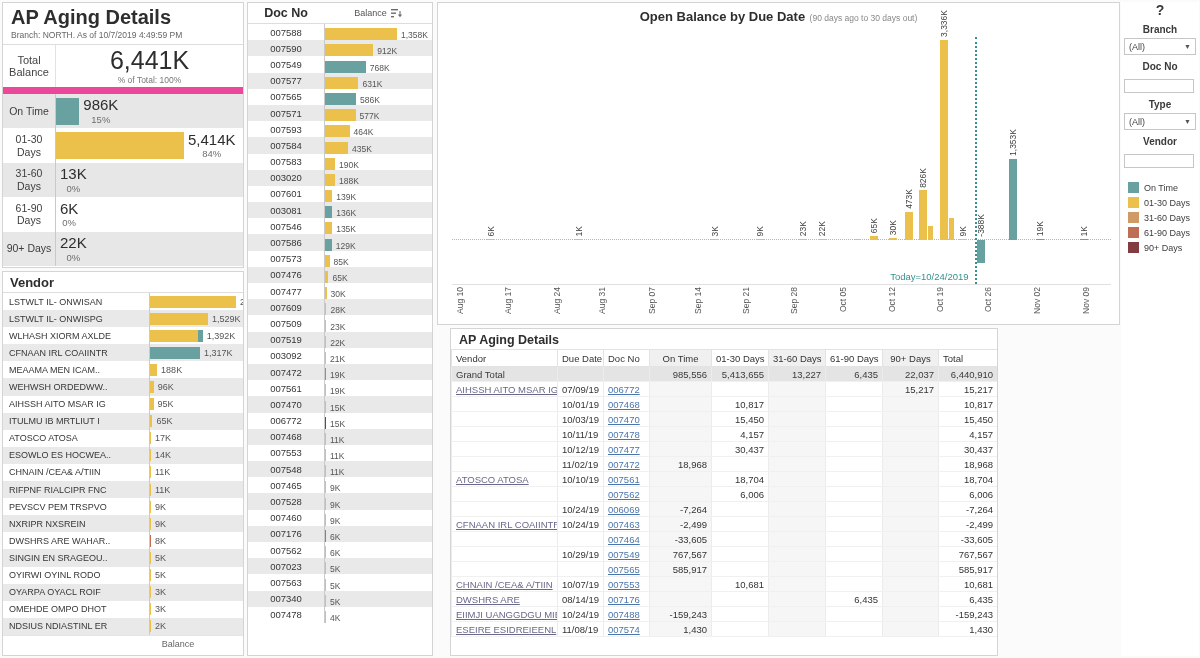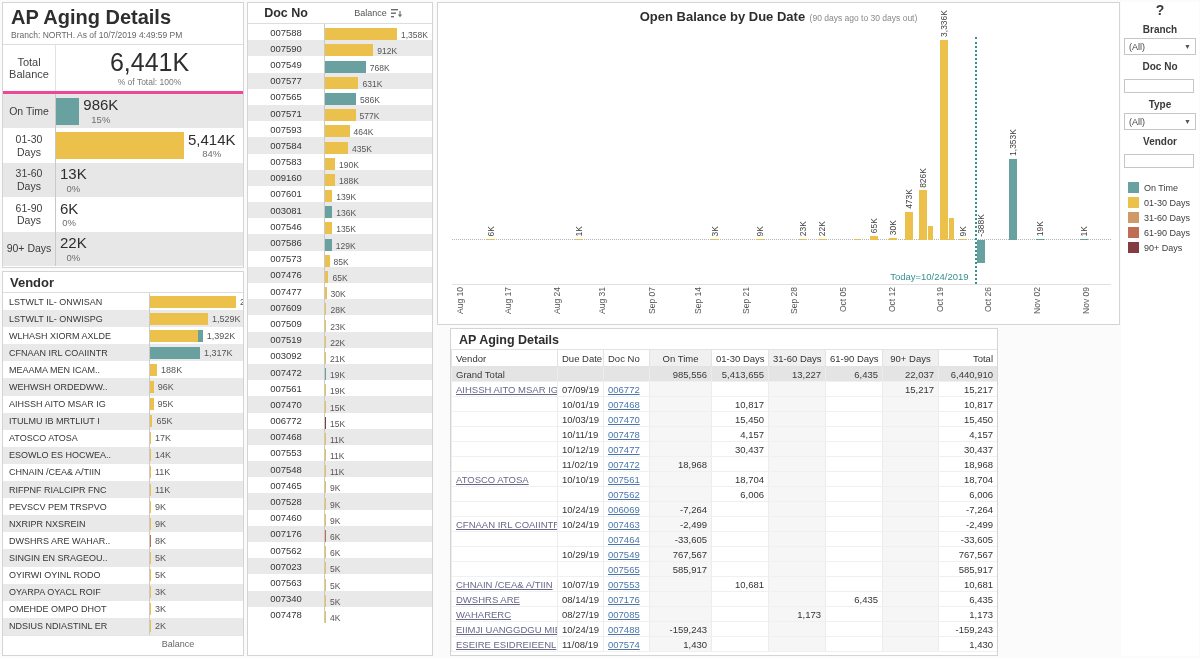--- a/index.html
+++ b/index.html
@@ -4,21 +4,21 @@
 <style>
   html,body{margin:0;padding:0;background:#fbfbfb;font-family:"Liberation Sans",sans-serif;}
   #app{position:relative;width:1200px;height:658px;background:#fbfbfb;overflow:hidden;}
   .panel{position:absolute;background:#fff;border:1px solid #d4d4d4;box-sizing:border-box;overflow:hidden;}
 
   
   #p-summary{left:2px;top:2px;width:242px;height:266px;}
   .lt-title{height:42px;padding:3px 8px 0 8px;border-bottom:1px solid #ddd;box-sizing:border-box;}
   .h1{font-size:20px;font-weight:bold;color:#2e2e2e;letter-spacing:0;}
   .sub{font-size:8.5px;color:#666;margin-top:1px;white-space:nowrap;}
-  .lt-total{display:flex;height:49px;border-bottom:3px solid #ec4899;box-sizing:border-box;}
+  .lt-total{display:flex;height:49px;border-bottom:7px solid #ec4899;box-sizing:border-box;}
   .lt-total-label{width:52px;font-size:11px;color:#444;display:flex;align-items:center;justify-content:center;text-align:center;border-right:1px solid #e2e2e2;}
   .lt-total-main{flex:1;display:flex;flex-direction:column;align-items:center;justify-content:center;}
   .lt-total-value{font-size:25px;color:#2e2e2e;line-height:1;}
   .lt-total-pct{font-size:8.5px;color:#777;margin-top:2px;}
   .bucket-row{display:flex;height:34.4px;align-items:center;}
   .bucket-row:nth-child(odd){background:#e7e7e7;}
   .bucket-label{width:52px;font-size:10.5px;color:#3d3d3d;text-align:center;line-height:1.2;}
   .bucket-track{flex:1;height:100%;border-left:1px solid #c9c9c9;display:flex;align-items:center;}
   .bucket-bar{height:27px;flex-shrink:0;}
   .bucket-valblock{margin-left:4px;text-align:center;}
@@ -413,21 +413,21 @@
           </div>
         </div>
         <div class="d-row">
           <div class="d-no">007583</div>
           <div class="d-track">
             <div class="d-bar" style="width: 10.0736px; background: rgb(236, 193, 75);"></div>
             <div class="d-val">190K</div>
           </div>
         </div>
         <div class="d-row">
-          <div class="d-no">009160</div>
+          <div class="d-no">003020</div>
           <div class="d-track">
             <div class="d-bar" style="width: 9.9676px; background: rgb(236, 193, 75);"></div>
             <div class="d-val">188K</div>
           </div>
         </div>
         <div class="d-row">
           <div class="d-no">007601</div>
           <div class="d-track">
             <div class="d-bar" style="width: 7.36966px; background: rgb(236, 193, 75);"></div>
             <div class="d-val">139K</div>
@@ -687,21 +687,21 @@
       <thead id="thead">
           <tr>
             <th style="width: 106px; text-align: left;">Vendor</th>
             <th style="width: 46px; text-align: left;">Due Date</th>
             <th style="width: 46px; text-align: left;">Doc No</th>
             <th class="band" style="width: 62px; text-align: center;">On Time</th>
             <th style="width: 57px; text-align: center;">01-30 Days</th>
             <th class="band" style="width: 57px; text-align: center;">31-60 Days</th>
             <th style="width: 57px; text-align: center;">61-90 Days</th>
             <th class="band" style="width: 56px; text-align: center;">90+ Days</th>
-            <th style="width: 59px; text-align: right;">Total</th>
+            <th style="width: 59px; text-align: left;">Total</th>
           </tr>
         </thead>
       <tbody id="tbody">
           <tr class="gt">
             <td>Grand Total</td>
             <td></td>
             <td></td>
             <td class="num">985,556</td>
             <td class="num">5,413,655</td>
             <td class="num">13,227</td>
@@ -866,31 +866,20 @@
           <tr>
             <td><span class="lnk-vendor">DWSHRS ARE</span></td>
             <td>08/14/19</td>
             <td><span class="lnk-doc">007176</span></td>
             <td class="num band"></td>
             <td class="num"></td>
             <td class="num band"></td>
             <td class="num">6,435</td>
             <td class="num band"></td>
             <td class="num">6,435</td>
-          </tr>
-          <tr>
-            <td><span class="lnk-vendor">WAHARERC</span></td>
-            <td>08/27/19</td>
-            <td><span class="lnk-doc">007085</span></td>
-            <td class="num band"></td>
-            <td class="num"></td>
-            <td class="num band">1,173</td>
-            <td class="num"></td>
-            <td class="num band"></td>
-            <td class="num">1,173</td>
           </tr>
           <tr>
             <td><span class="lnk-vendor">EIIMJI UANGGDGU MIE</span></td>
             <td>10/24/19</td>
             <td><span class="lnk-doc">007488</span></td>
             <td class="num band">-159,243</td>
             <td class="num"></td>
             <td class="num band"></td>
             <td class="num"></td>
             <td class="num band"></td>

